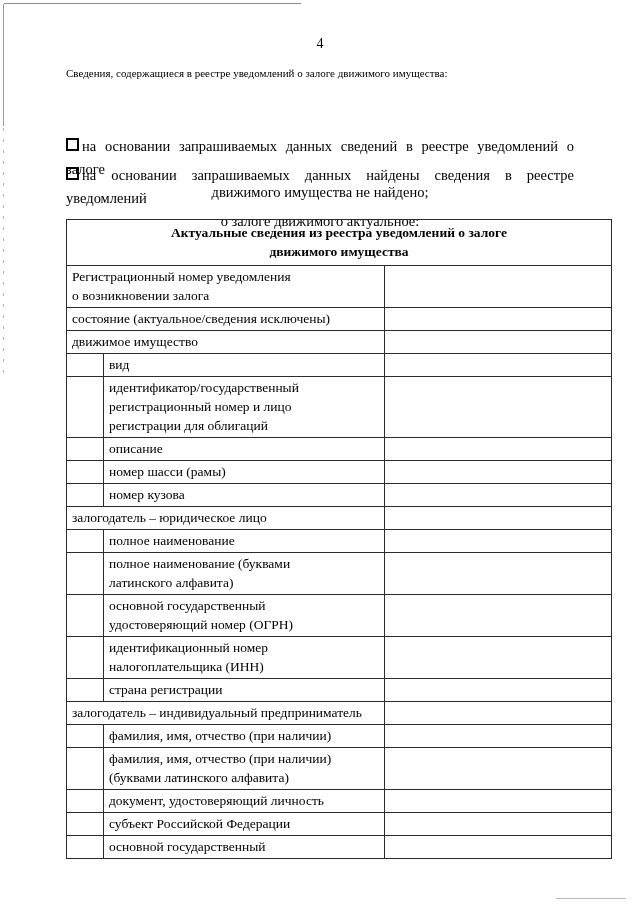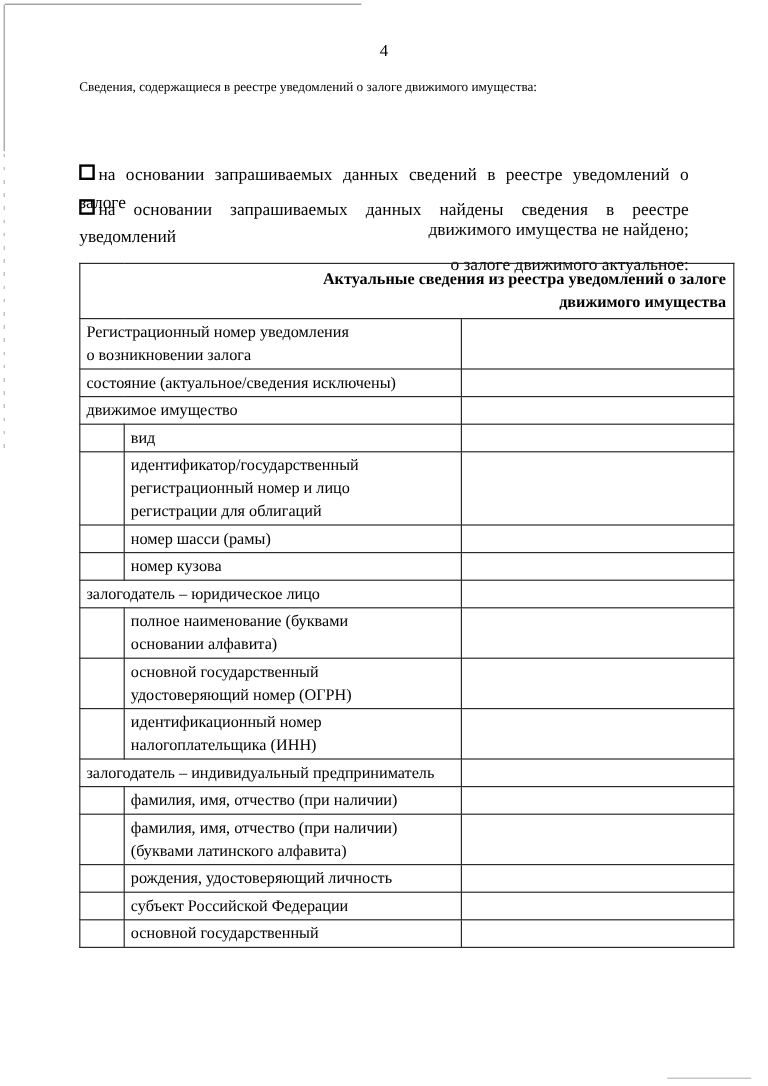--- a/index.html
+++ b/index.html
@@ -78,21 +78,21 @@
     left: 66px;
     width: 508px;
     font-size: 14.5px;
     line-height: 23px;
     text-align: justify;
     text-justify: inter-word;
   }
   #checkbox-paragraph-0 { top: 96px; margin-top: 39px; }
   #checkbox-paragraph-1 { top: 164px; }
   .checkbox-paragraph .last-line {
-    text-align: right;
+    text-align: center;
   }
 
   .checkbox-glyph {
     display: inline-block;
     width: 9px;
     height: 9px;
     border: 2px solid #000000;
     margin-right: 3px;
     position: relative;
     top: 0px;
@@ -118,21 +118,21 @@
   .col-label  { width: 281px; }
   .col-value  { width: 227px; }
 
   .cell-text {
     padding: 1px 4px 2px 5px;
     line-height: 19px;
   }
   .cell-text .line { display: block; white-space: nowrap; }
 
   .table-header-cell {
-    text-align: right;
+    text-align: center;
     font-weight: bold;
     font-size: 13.5px;
   }
   .table-header-cell .cell-text { padding: 3px 6px 4px 6px; }
 
   .value-cell { }
 </style>
 </head>
 <body>
 
@@ -212,20 +212,29 @@
             <span class="line">регистрационный номер и лицо</span>
             <span class="line">регистрации для облигаций</span>
           </div>
         </td>
         <td class="value-cell"></td>
       </tr>
       <tr>
         <td></td>
         <td>
           <div class="cell-text">
+            <span class="line">описание</span>
+          </div>
+        </td>
+        <td class="value-cell"></td>
+      </tr>
+      <tr>
+        <td></td>
+        <td>
+          <div class="cell-text">
             <span class="line">номер шасси (рамы)</span>
           </div>
         </td>
         <td class="value-cell"></td>
       </tr>
       <tr>
         <td></td>
         <td>
           <div class="cell-text">
             <span class="line">номер кузова</span>
@@ -238,22 +247,31 @@
           <div class="cell-text">
             <span class="line">залогодатель – юридическое лицо</span>
           </div>
         </td>
         <td class="value-cell"></td>
       </tr>
       <tr>
         <td></td>
         <td>
           <div class="cell-text">
+            <span class="line">полное наименование</span>
+          </div>
+        </td>
+        <td class="value-cell"></td>
+      </tr>
+      <tr>
+        <td></td>
+        <td>
+          <div class="cell-text">
             <span class="line">полное наименование (буквами</span>
-            <span class="line">основании алфавита)</span>
+            <span class="line">латинского алфавита)</span>
           </div>
         </td>
         <td class="value-cell"></td>
       </tr>
       <tr>
         <td></td>
         <td>
           <div class="cell-text">
             <span class="line">основной государственный</span>
             <span class="line">удостоверяющий номер (ОГРН)</span>
@@ -265,20 +283,29 @@
         <td></td>
         <td>
           <div class="cell-text">
             <span class="line">идентификационный номер</span>
             <span class="line">налогоплательщика (ИНН)</span>
           </div>
         </td>
         <td class="value-cell"></td>
       </tr>
       <tr>
+        <td></td>
+        <td>
+          <div class="cell-text">
+            <span class="line">страна регистрации</span>
+          </div>
+        </td>
+        <td class="value-cell"></td>
+      </tr>
+      <tr>
         <td colspan="2">
           <div class="cell-text">
             <span class="line">залогодатель – индивидуальный предприниматель</span>
           </div>
         </td>
         <td class="value-cell"></td>
       </tr>
       <tr>
         <td></td>
         <td>
@@ -295,21 +322,21 @@
             <span class="line">фамилия, имя, отчество (при наличии)</span>
             <span class="line">(буквами латинского алфавита)</span>
           </div>
         </td>
         <td class="value-cell"></td>
       </tr>
       <tr>
         <td></td>
         <td>
           <div class="cell-text">
-            <span class="line">рождения, удостоверяющий личность</span>
+            <span class="line">документ, удостоверяющий личность</span>
           </div>
         </td>
         <td class="value-cell"></td>
       </tr>
       <tr>
         <td></td>
         <td>
           <div class="cell-text">
             <span class="line">субъект Российской Федерации</span>
           </div>

